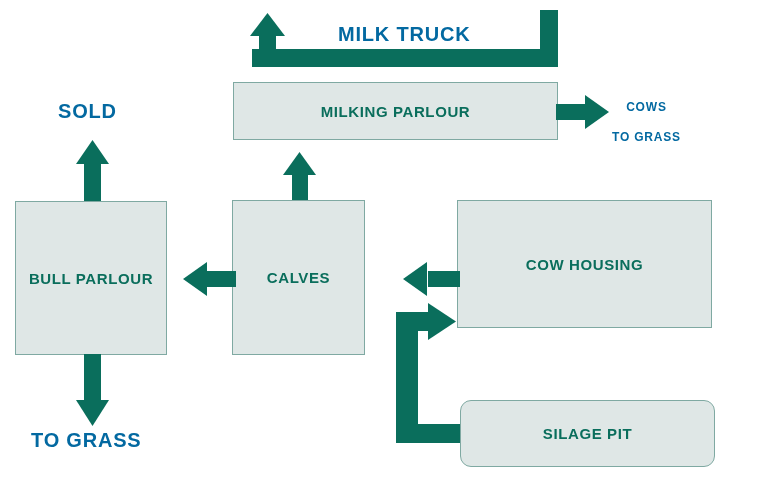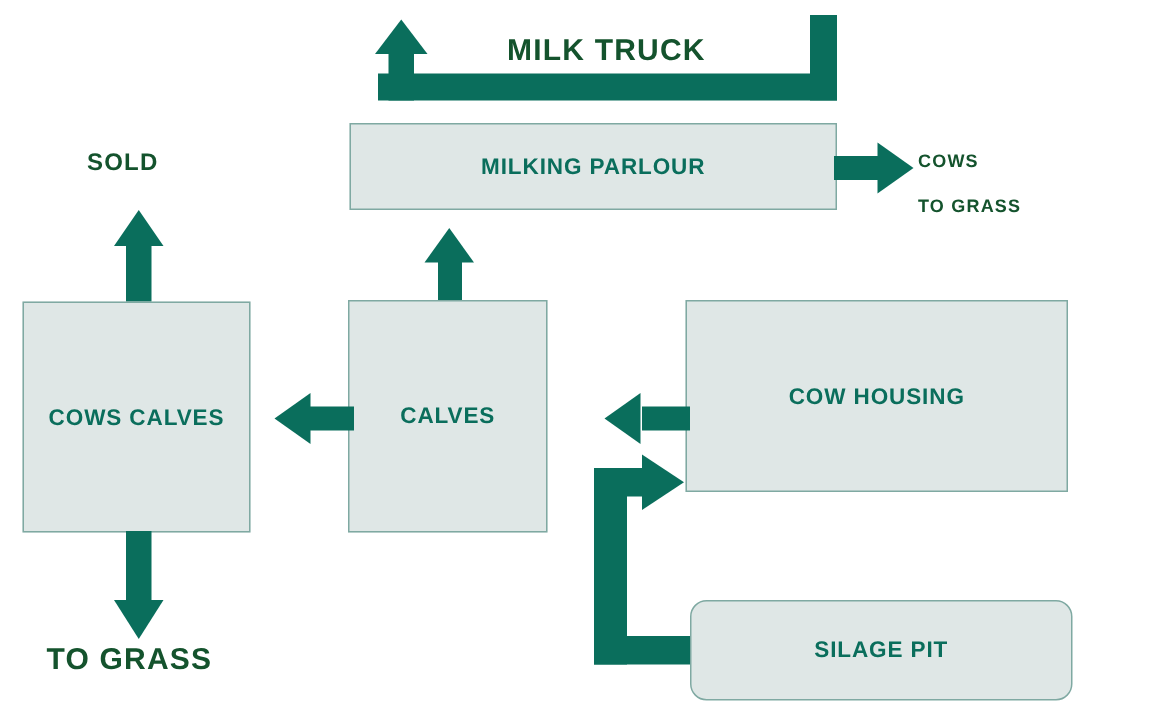--- a/index.html
+++ b/index.html
@@ -48,26 +48,27 @@
     display: flex;
     align-items: center;
     justify-content: center;
     box-sizing: border-box;
   }
   .stack-cell + .stack-cell {
     border-top: 1px solid #3f8a7c;
   }
   .free-label {
     position: absolute;
-    color: #14532d;
+    color: #0369a1;
     font-weight: bold;
     font-family: "Liberation Sans", sans-serif;
     letter-spacing: 0.8px;
     white-space: pre-line;
     line-height: 1.25;
+    text-align: center;
   }
   .arrow {
     position: absolute;
     overflow: visible;
   }
   .arrow svg { display: block; overflow: visible; }
 </style>
 </head>
 <body>
 
@@ -111,25 +112,25 @@
     </svg>
   </div>
 
   <div class="arrow" style="left:72px; top:138px; width:42px; height:66px;">
     <svg width="42" height="66" viewBox="0 0 42 66" aria-hidden="true">
       <rect x="12" y="23" width="17" height="43" fill="#0a6e5c"></rect>
       <polygon points="20.5,2 37,26 4,26" fill="#0a6e5c"></polygon>
     </svg>
   </div>
 
-  <div class="free-label" style="left:58px; top:99px; font-size:16px;">SOLD</div>
+  <div class="free-label" style="left:58px; top:99px; font-size:20px;">SOLD</div>
 
   <div class="stack" style="left:15px; top:201px; width:152px; height:154px;">
     <div class="stack-cell">
-      <span class="box-label">COWS CALVES</span>
+      <span class="box-label">BULL PARLOUR</span>
     </div>
   </div>
 
   <div class="arrow" style="left:72px; top:354px; width:42px; height:74px;">
     <svg width="42" height="74" viewBox="0 0 42 74" aria-hidden="true">
       <rect x="12" y="0" width="17" height="47" fill="#0a6e5c"></rect>
       <polygon points="20.5,72 4,46 37,46" fill="#0a6e5c"></polygon>
     </svg>
   </div>
 

